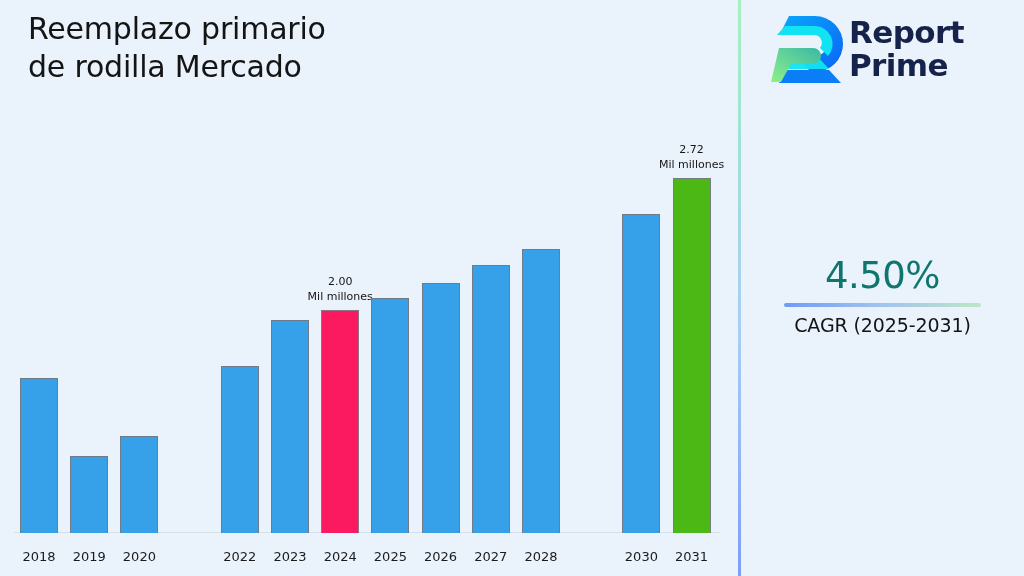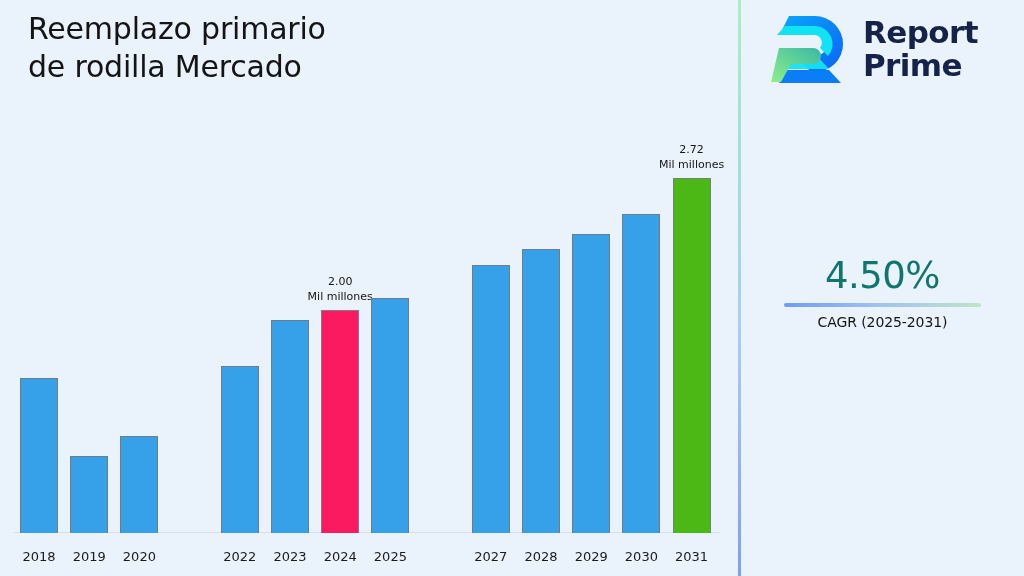--- a/index.html
+++ b/index.html
@@ -125,21 +125,20 @@
     width: 283px;
     height: 576px;
   }
 
   #logo-block {
     position: absolute;
     left: 30px;
     top: 8px;
     display: flex;
     align-items: center;
-    gap: 14px;
   }
   #logo-mark { width: 78px; height: 82px; display: block; }
   #logo-wordmark {
     font-size: 31px;
     font-weight: 700;
     line-height: 1.08;
     color: #15224a;
     letter-spacing: -0.6px;
     white-space: pre-line;
   }
@@ -158,21 +157,21 @@
     letter-spacing: -0.5px;
   }
   #cagr-rule {
     width: 197px;
     height: 4px;
     margin: 6px auto 7px auto;
     background: linear-gradient(to right, #6f9bf5 0%, #9fc0ef 45%, #bfe6c8 100%);
     border-radius: 2px;
   }
   #cagr-caption {
-    font-size: 14px;
+    font-size: 19px;
     color: #141414;
     letter-spacing: -0.1px;
   }
 </style>
 </head>
 <body>
 
 <div id="page">
 
   <div id="left-panel">
@@ -209,31 +208,31 @@
           <div class="bar-value" style="bottom: 229px;">
             <span class="v-num">2.00</span>
             <span class="v-unit">Mil millones</span>
           </div>
           <div class="x-label" style="bottom: -31px;">2024</div>
         </div>
         <div class="bar-group" style="left: 371.4px; height: 278px;">
           <div class="bar" style="height: 235px;"></div>
           <div class="x-label" style="bottom: -31px;">2025</div>
         </div>
+        <div class="bar-group" style="left: 421.6px; height: 293px;">
+          <div class="bar" style="height: 250px;"></div>
+          <div class="x-label" style="bottom: -31px;">2026</div>
+        </div>
         <div class="bar-group" style="left: 471.8px; height: 311px;">
           <div class="bar" style="height: 268px;"></div>
           <div class="x-label" style="bottom: -31px;">2027</div>
         </div>
         <div class="bar-group" style="left: 522px; height: 327px;">
           <div class="bar" style="height: 284px;"></div>
           <div class="x-label" style="bottom: -31px;">2028</div>
-        </div>
-        <div class="bar-group" style="left: 572.2px; height: 342px;">
-          <div class="bar" style="height: 299px;"></div>
-          <div class="x-label" style="bottom: -31px;">2029</div>
         </div>
         <div class="bar-group" style="left: 622.4px; height: 362px;">
           <div class="bar" style="height: 319px;"></div>
           <div class="x-label" style="bottom: -31px;">2030</div>
         </div>
         <div class="bar-group" style="left: 672.6px; height: 398px;">
           <div class="bar highlight-final" style="height: 355px;"></div>
           <div class="bar-value" style="bottom: 361px;">
             <span class="v-num">2.72</span>
             <span class="v-unit">Mil millones</span>

